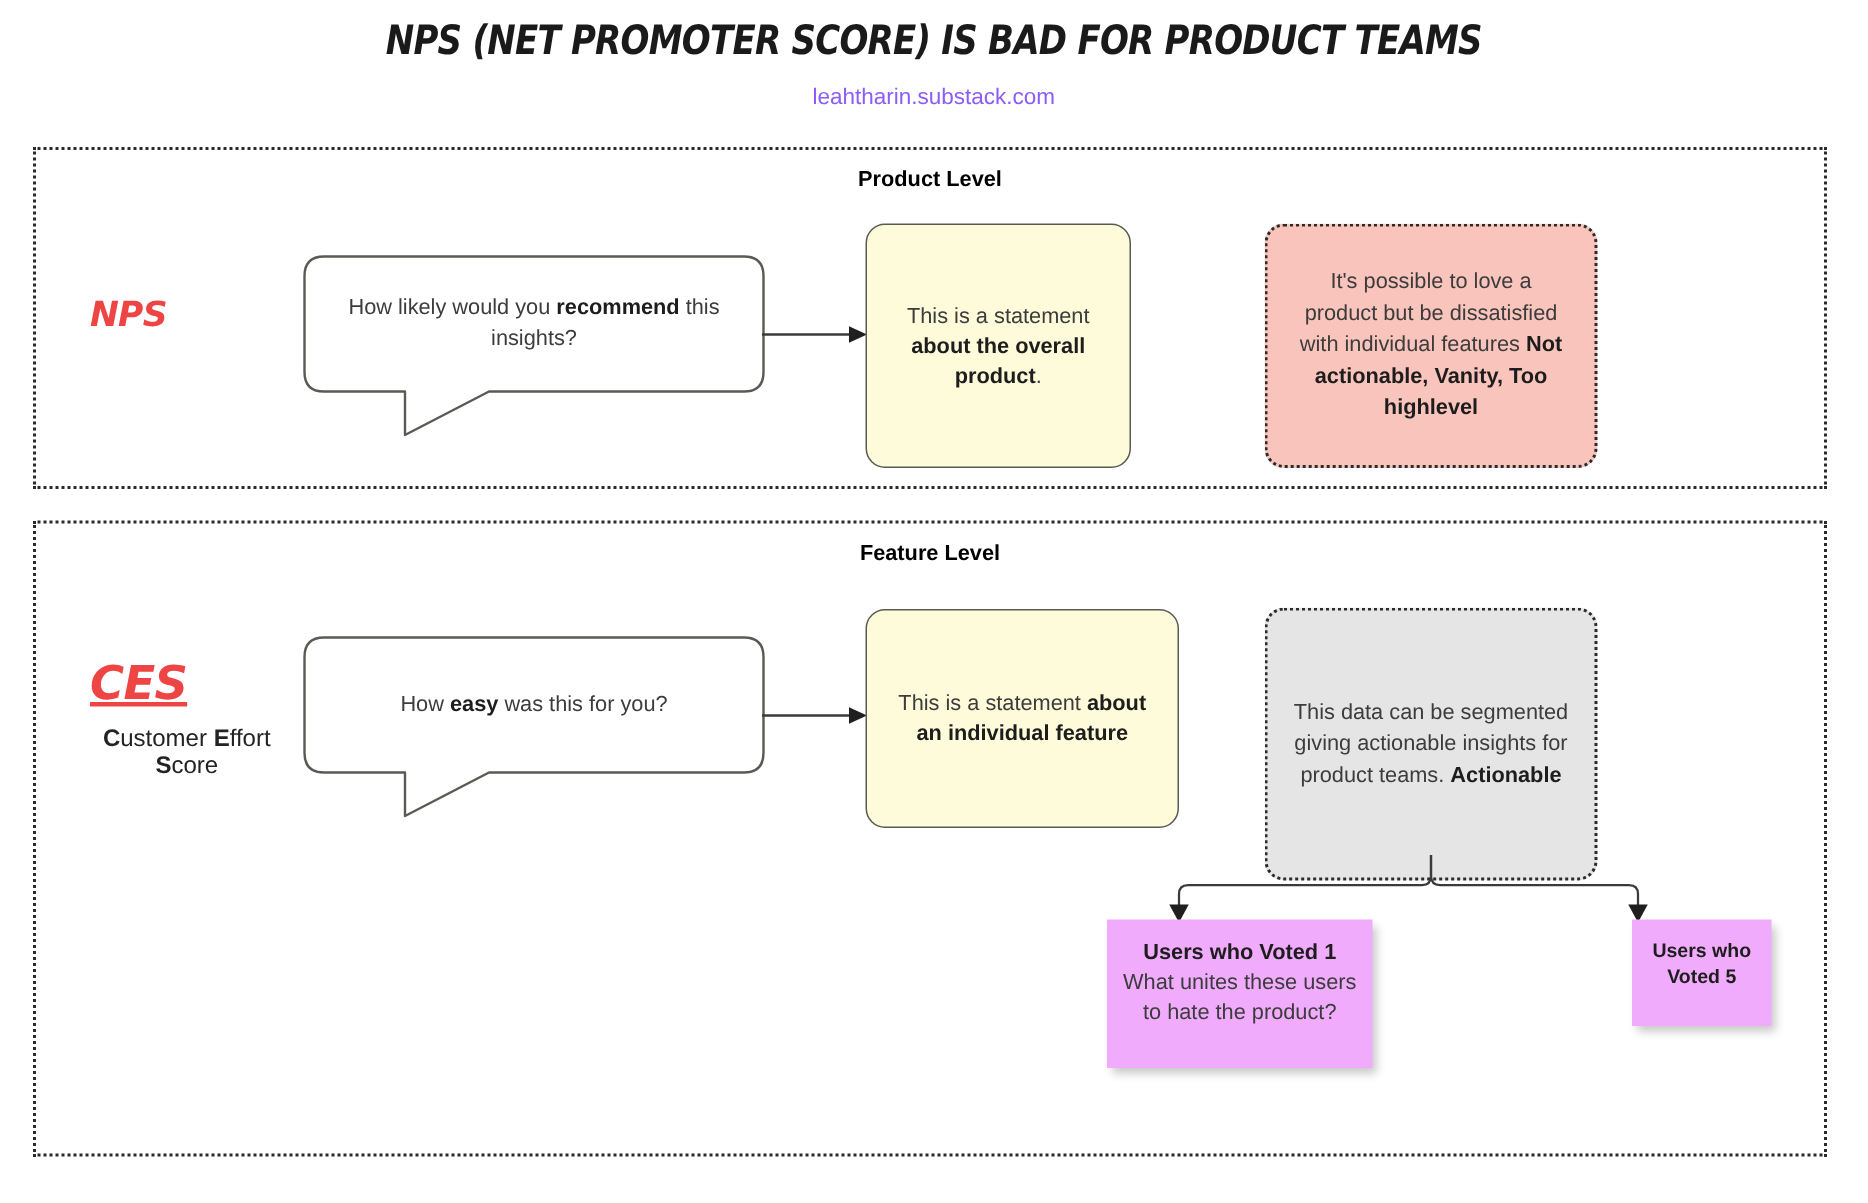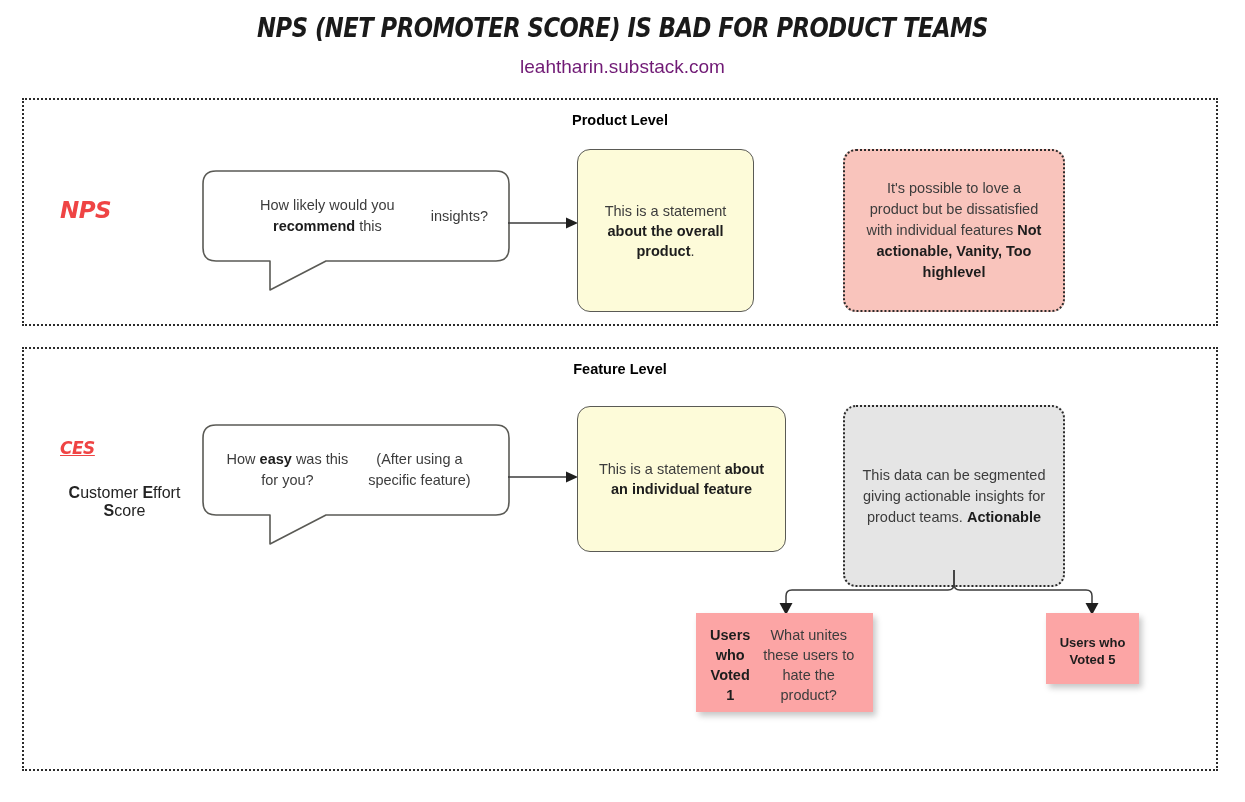--- a/index.html
+++ b/index.html
@@ -32,22 +32,22 @@
     transform: scaleX(0.84);
     transform-origin: center;
     white-space: nowrap;
   }
   #page-subtitle {
     position: absolute;
     top: 56px;
     left: 0;
     width: 1245px;
     text-align: center;
-    font-size: 19px;
-    color: #701a75;
+    font-size: 15px;
+    color: #8b5cf6;
   }
 
   
   .section-box {
     position: absolute;
     border: 2px dotted #2b2b2b;
     box-sizing: border-box;
     background: #ffffff;
   }
   #section-product { left: 22px; top: 98px; width: 1196px; height: 228px; }
@@ -73,21 +73,21 @@
     font-style: italic;
     color: #ef4444;
     letter-spacing: -0.5px;
   }
   #metric-nps {
     left: 60px; top: 197px; width: 130px;
     font-size: 23px;
   }
   #metric-ces {
     left: 60px; top: 438px; width: 130px;
-    font-size: 17px;
+    font-size: 31px;
     text-decoration: underline;
   }
   #metric-ces-sub {
     position: absolute;
     left: 52px; top: 484px; width: 145px;
     text-align: center;
     font-size: 16px;
     color: #232323;
   }
   #metric-ces-sub b { font-weight: bold; }
@@ -99,21 +99,21 @@
 
   .bubble-wrap svg { position: absolute; left: 0; top: 0; overflow: visible; }
 
   .bubble-text {
     position: absolute;
     left: 22px;
     width: 264px;
     top: 0;
     height: 92px;
     display: flex;
-    flex-direction: row;
+    flex-direction: column;
     align-items: center;
     justify-content: center;
     text-align: center;
     font-size: 14.5px;
     line-height: 21px;
     color: #3c3c3c;
   }
   .bubble-text b { color: #1d1d1d; font-weight: bold; }
 
   
@@ -158,28 +158,30 @@
   #box-ces-outcome {
     left: 843px; top: 405px; width: 222px; height: 182px;
     background: #e5e5e5;
     line-height: 21px;
   }
 
   
   .sticky {
     position: absolute;
     box-sizing: border-box;
-    background: #fca5a5;
+    background: #f0abfc;
     box-shadow: 3px 4px 6px rgba(0,0,0,0.22);
     display: flex;
+    flex-direction: column;
     align-items: center;
     justify-content: flex-start;
     text-align: center;
     padding: 12px 10px 8px;
     color: #3c3c3c;
+    margin-left: 42px;
   }
   #sticky-voted-1 {
     left: 696px; top: 613px; width: 177px; height: 99px;
     font-size: 14.5px; line-height: 20px;
   }
   #sticky-voted-5 {
     left: 1046px; top: 613px; width: 93px; height: 71px;
     font-size: 13px; line-height: 17px;
   }
   .sticky-title { font-weight: bold; color: #1d1d1d; }
@@ -234,21 +236,20 @@
 <div id="metric-ces-sub"><b>C</b><span>ustomer </span><b>E</b><span>ffort </span><b>S</b><span>core</span></div>
 
 <div class="bubble-wrap" id="bubble-ces">
   <svg width="308" height="122" viewBox="0 0 308 122">
     <path d="M 14 1 L 294 1 Q 307 1 307 14 L 307 78 Q 307 91 294 91 L 124 91 L 68 120 L 68 91 L 14 91 Q 1 91 1 78 L 1 14 Q 1 1 14 1 Z" fill="#ffffff" stroke="#5a5a55" stroke-width="1.6" stroke-linejoin="round"></path>
   </svg>
   <div class="bubble-text">
     <div>
       <span>How </span><b>easy</b><span> was this for you?</span>
     </div>
-    <div>(After using a specific feature)</div>
   </div>
 </div>
 
 <svg class="connector" id="arrow-ces" width="74" height="14" viewBox="0 0 74 14">
   <line x1="0" y1="7" x2="60" y2="7" stroke="#3b3b3b" stroke-width="1.6"></line>
   <path d="M 58 1.5 L 70 7 L 58 12.5 Z" fill="#1f1f1f"></path>
 </svg>
 
 <div class="rbox solid" id="box-ces-statement">
   <div>

